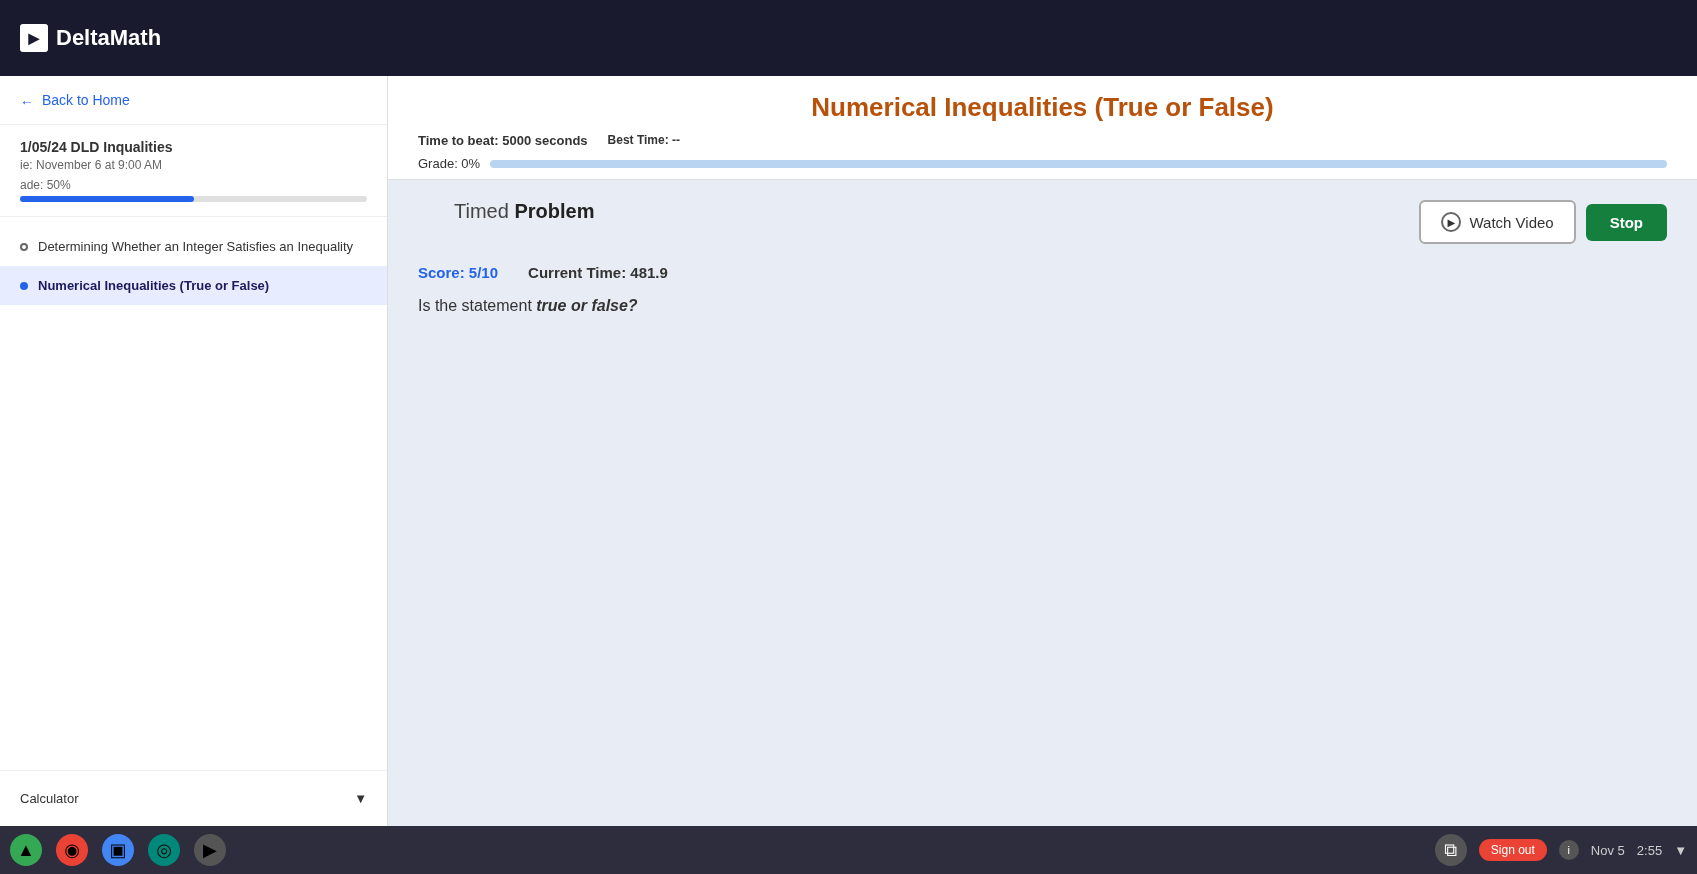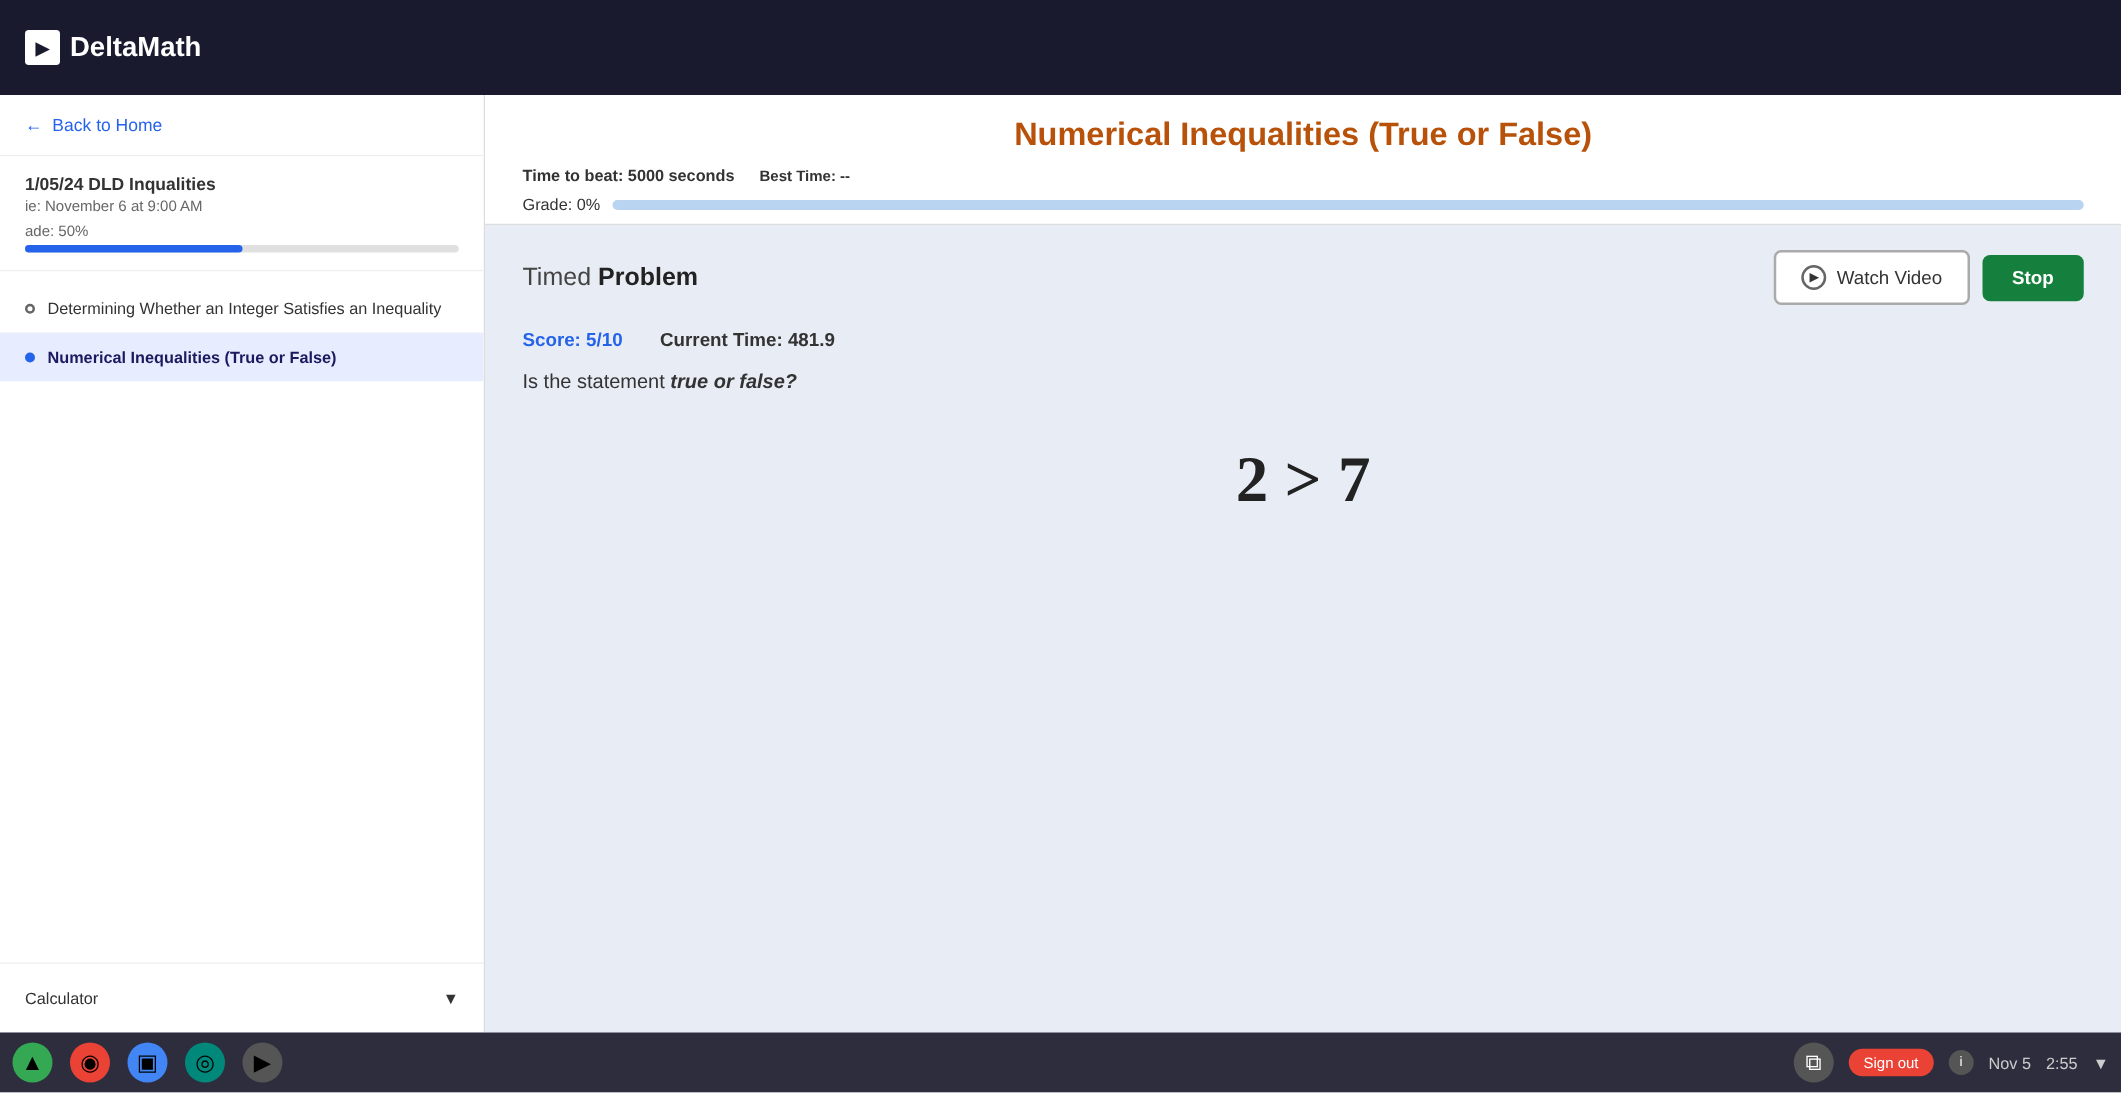--- a/index.html
+++ b/index.html
@@ -177,21 +177,21 @@
     }
     .content-title {
       font-size: 26px;
       font-weight: bold;
       color: #b8520a;
       text-align: center;
       margin-bottom: 10px;
     }
     .header-stats {
       display: flex;
-      align-items: flex-end;
+      align-items: flex-start;
       gap: 20px;
       margin-bottom: 8px;
     }
     .time-to-beat {
       font-size: 13px;
       color: #333;
     }
     .time-to-beat span { font-weight: bold; }
     .best-time {
       font-size: 12px;
@@ -225,22 +225,23 @@
     .problem-area {
       flex: 1;
       padding: 20px 30px;
       display: flex;
       flex-direction: column;
     }
 
     .problem-top-row {
       display: flex;
       justify-content: space-between;
-      align-items: center;
+      align-items: flex-start;
       margin-bottom: 20px;
+      margin-left: 36px;
     }
 
     .timed-problem-label {
       font-size: 20px;
       color: #444;
     }
     .timed-problem-label strong { font-weight: bold; color: #222; }
 
     .top-buttons {
       display: flex;
@@ -494,21 +495,20 @@
         <div class="current-time-label">
           <span>Current Time:</span>
           <span>481.9</span>
         </div>
       </div>
 
       <div class="statement-question">
         Is the statement <em>true or false?</em>
       </div>
 
-      <div class="inequality-display">2 &gt; 7</div>
 
 
     </div>
   </div>
 </div>
 
 <div class="taskbar">
   <div class="taskbar-left">
     <div class="taskbar-icons">
       <div class="taskbar-icon green">▲</div>

